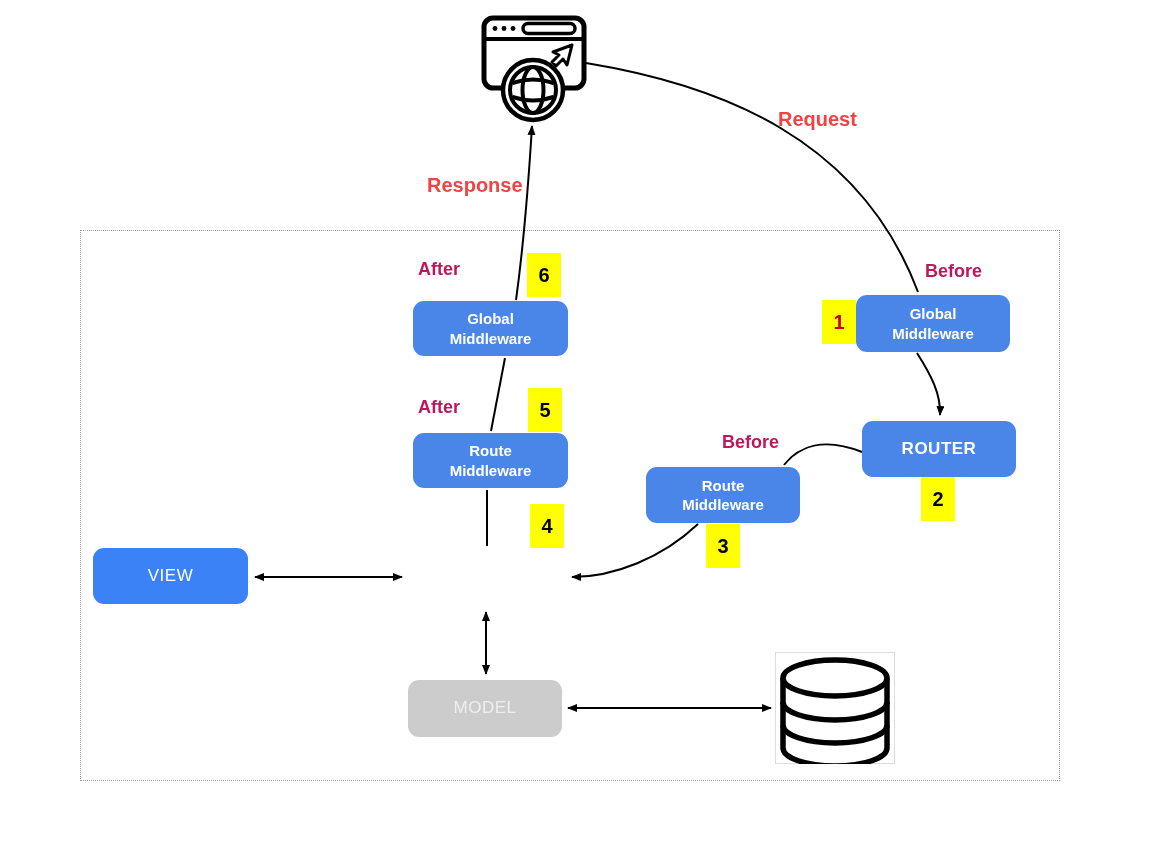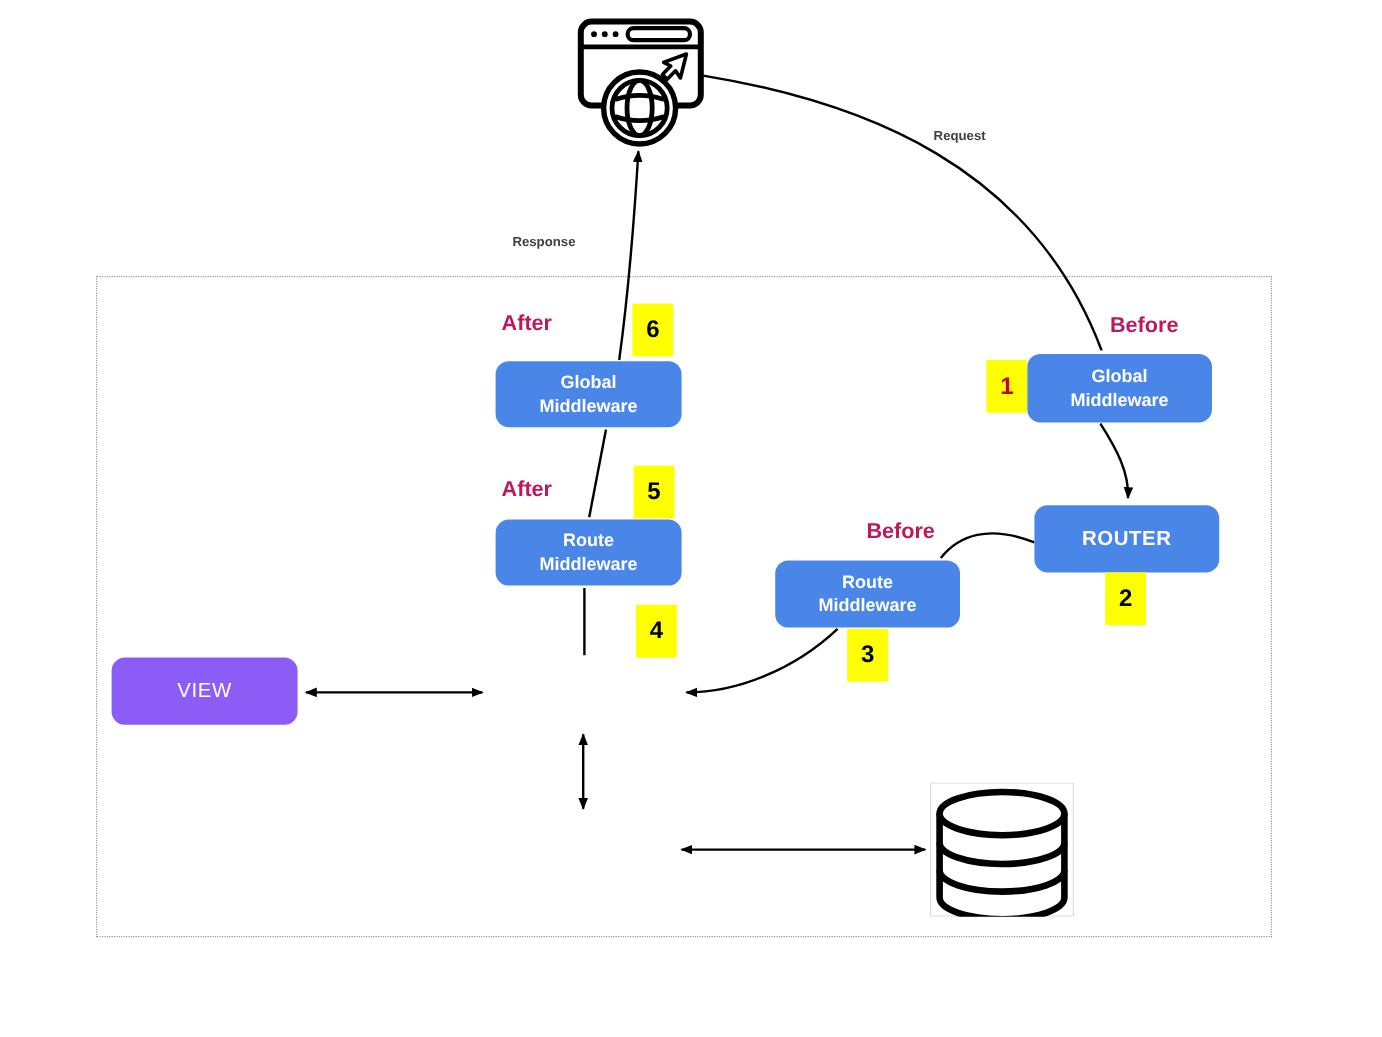--- a/index.html
+++ b/index.html
@@ -26,21 +26,21 @@
     font-size: 15px; line-height: 1.3; color: #ffffff;
   }
   .node.blue { background: #4a86e8; font-weight: bold; padding: 0 30px; }
   .node.blue.wide { padding: 0 30px; }
   .node-after-global  { left: 413px; top: 301px; width: 155px; height: 55px; }
   .node-after-route   { left: 413px; top: 433px; width: 155px; height: 55px; }
   .node-before-global { left: 856px; top: 295px; width: 154px; height: 57px; }
   .node-router        { left: 862px; top: 421px; width: 154px; height: 56px; font-size: 17px; letter-spacing: .5px; }
   .node-before-route  { left: 646px; top: 467px; width: 154px; height: 56px; }
 
-  .node-view       { left: 93px;  top: 548px; width: 155px; height: 56px; background: #8b5cf6; font-size: 17px; font-weight: normal; letter-spacing: .5px; }
+  .node-view       { left: 93px;  top: 548px; width: 155px; height: 56px; background: #3b82f6; font-size: 17px; font-weight: normal; letter-spacing: .5px; }
   .node-controller { left: 408px; top: 548px; width: 155px; height: 58px; background: #6d6d6d; font-size: 17px; font-weight: normal; letter-spacing: .5px; }
   .node-model      { left: 408px; top: 680px; width: 154px; height: 57px; background: #cccccc; color: #efefef; font-size: 17px; font-weight: normal; letter-spacing: .5px; }
 
   .badge {
     position: absolute; z-index: 3;
     background: #ffff00; color: #000000;
     display: flex; align-items: center; justify-content: center;
     font-size: 20px; font-weight: bold;
     width: 34px; height: 44px;
   }
@@ -55,24 +55,24 @@
     position: absolute; z-index: 2;
     font-size: 18px; font-weight: bold; color: #be185d;
   }
   .label-after-global  { left: 418px; top: 259px; }
   .label-after-route   { left: 418px; top: 397px; }
   .label-before-global { left: 925px; top: 261px; }
   .label-before-route  { left: 722px; top: 432px; }
 
   .edge-label {
     position: absolute; z-index: 2;
-    font-size: 11px; font-weight: bold; color: #404040;
+    font-size: 20px; font-weight: bold; color: #ef4444;
   }
   .label-request  { left: 778px; top: 108px; }
-  .label-response { left: 427px; top: 196px; text-align: center; }
+  .label-response { left: 427px; top: 174px; text-align: center; }
 
   .browser-icon { position: absolute; left: 468px; top: 8px; z-index: 2; }
   .database-icon { position: absolute; left: 775px; top: 652px; z-index: 2; }
 </style>
 </head>
 <body>
 
 <div class="canvas">
 
   <div class="boundary"></div>
@@ -151,14 +151,15 @@
   <div class="badge badge-1">1</div>
   <div class="badge badge-2">2</div>
   <div class="badge badge-3">3</div>
 
   <div class="node blue node-after-global">Global Middleware</div>
   <div class="node blue node-after-route">Route Middleware</div>
   <div class="node blue node-before-global">Global Middleware</div>
   <div class="node blue wide node-router">ROUTER</div>
   <div class="node blue node-before-route">Route Middleware</div>
   <div class="node node-view">VIEW</div>
+  <div class="node node-model">MODEL</div>
 
 </div>
 
 </body></html>

